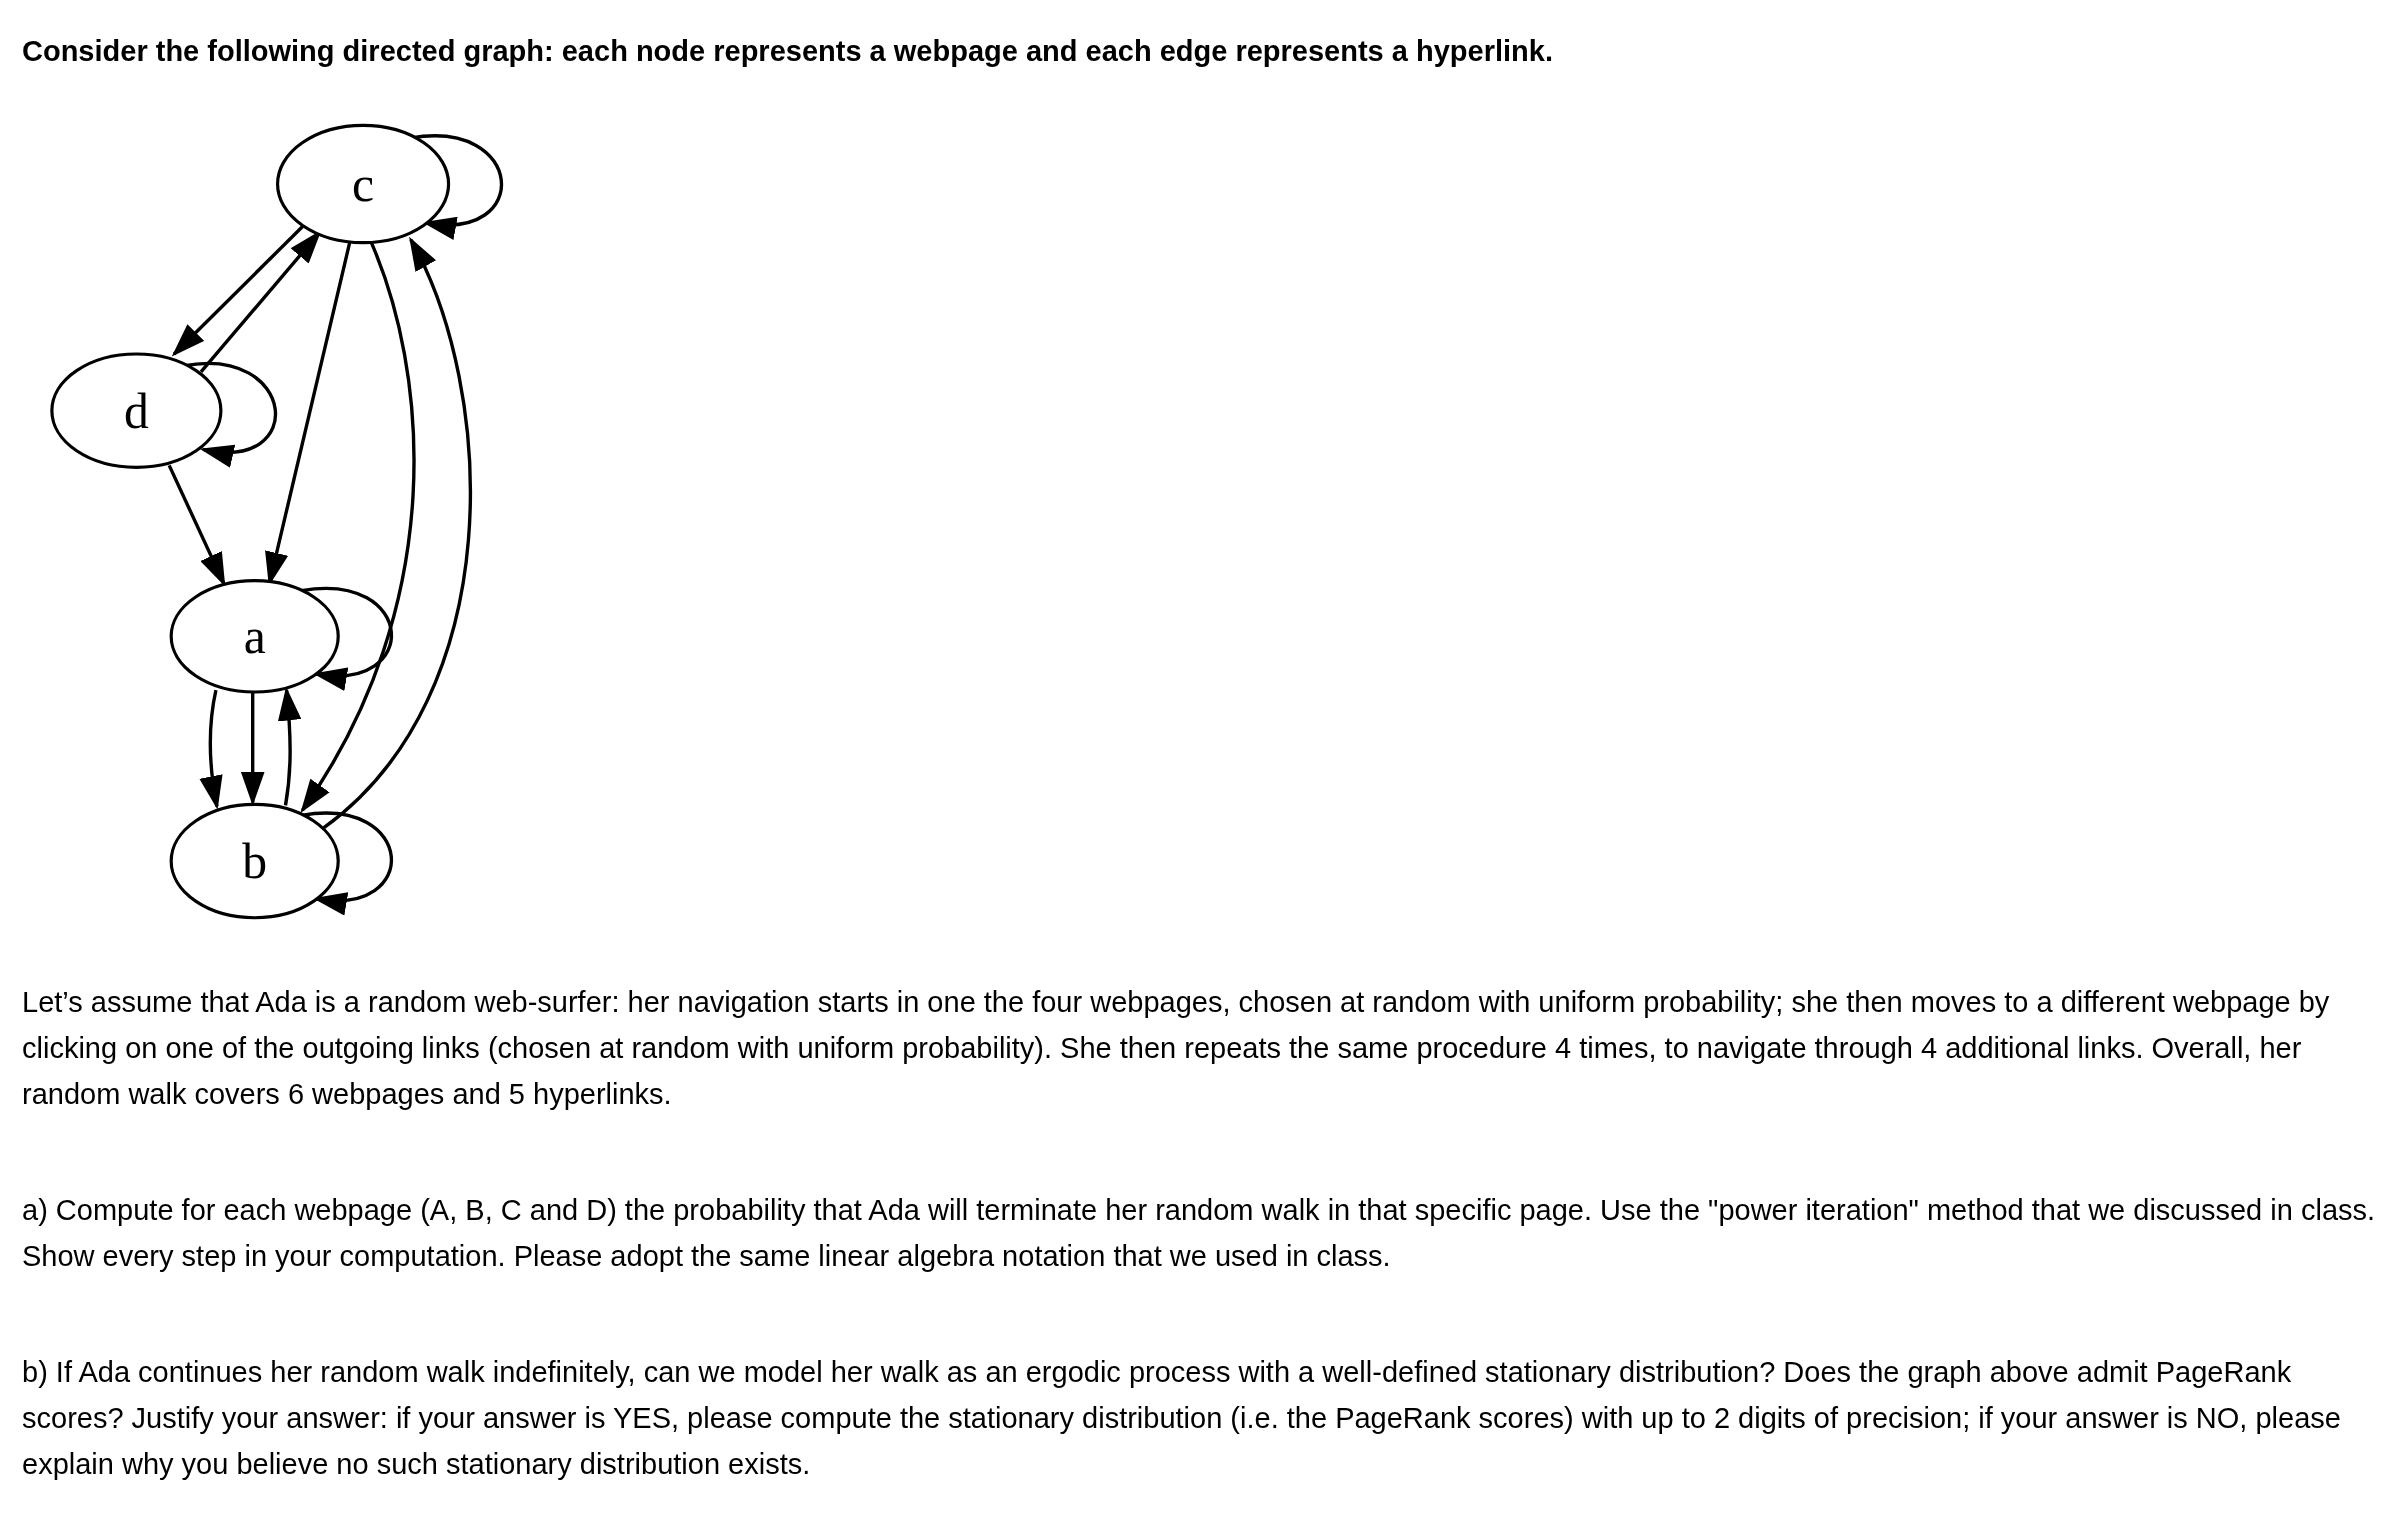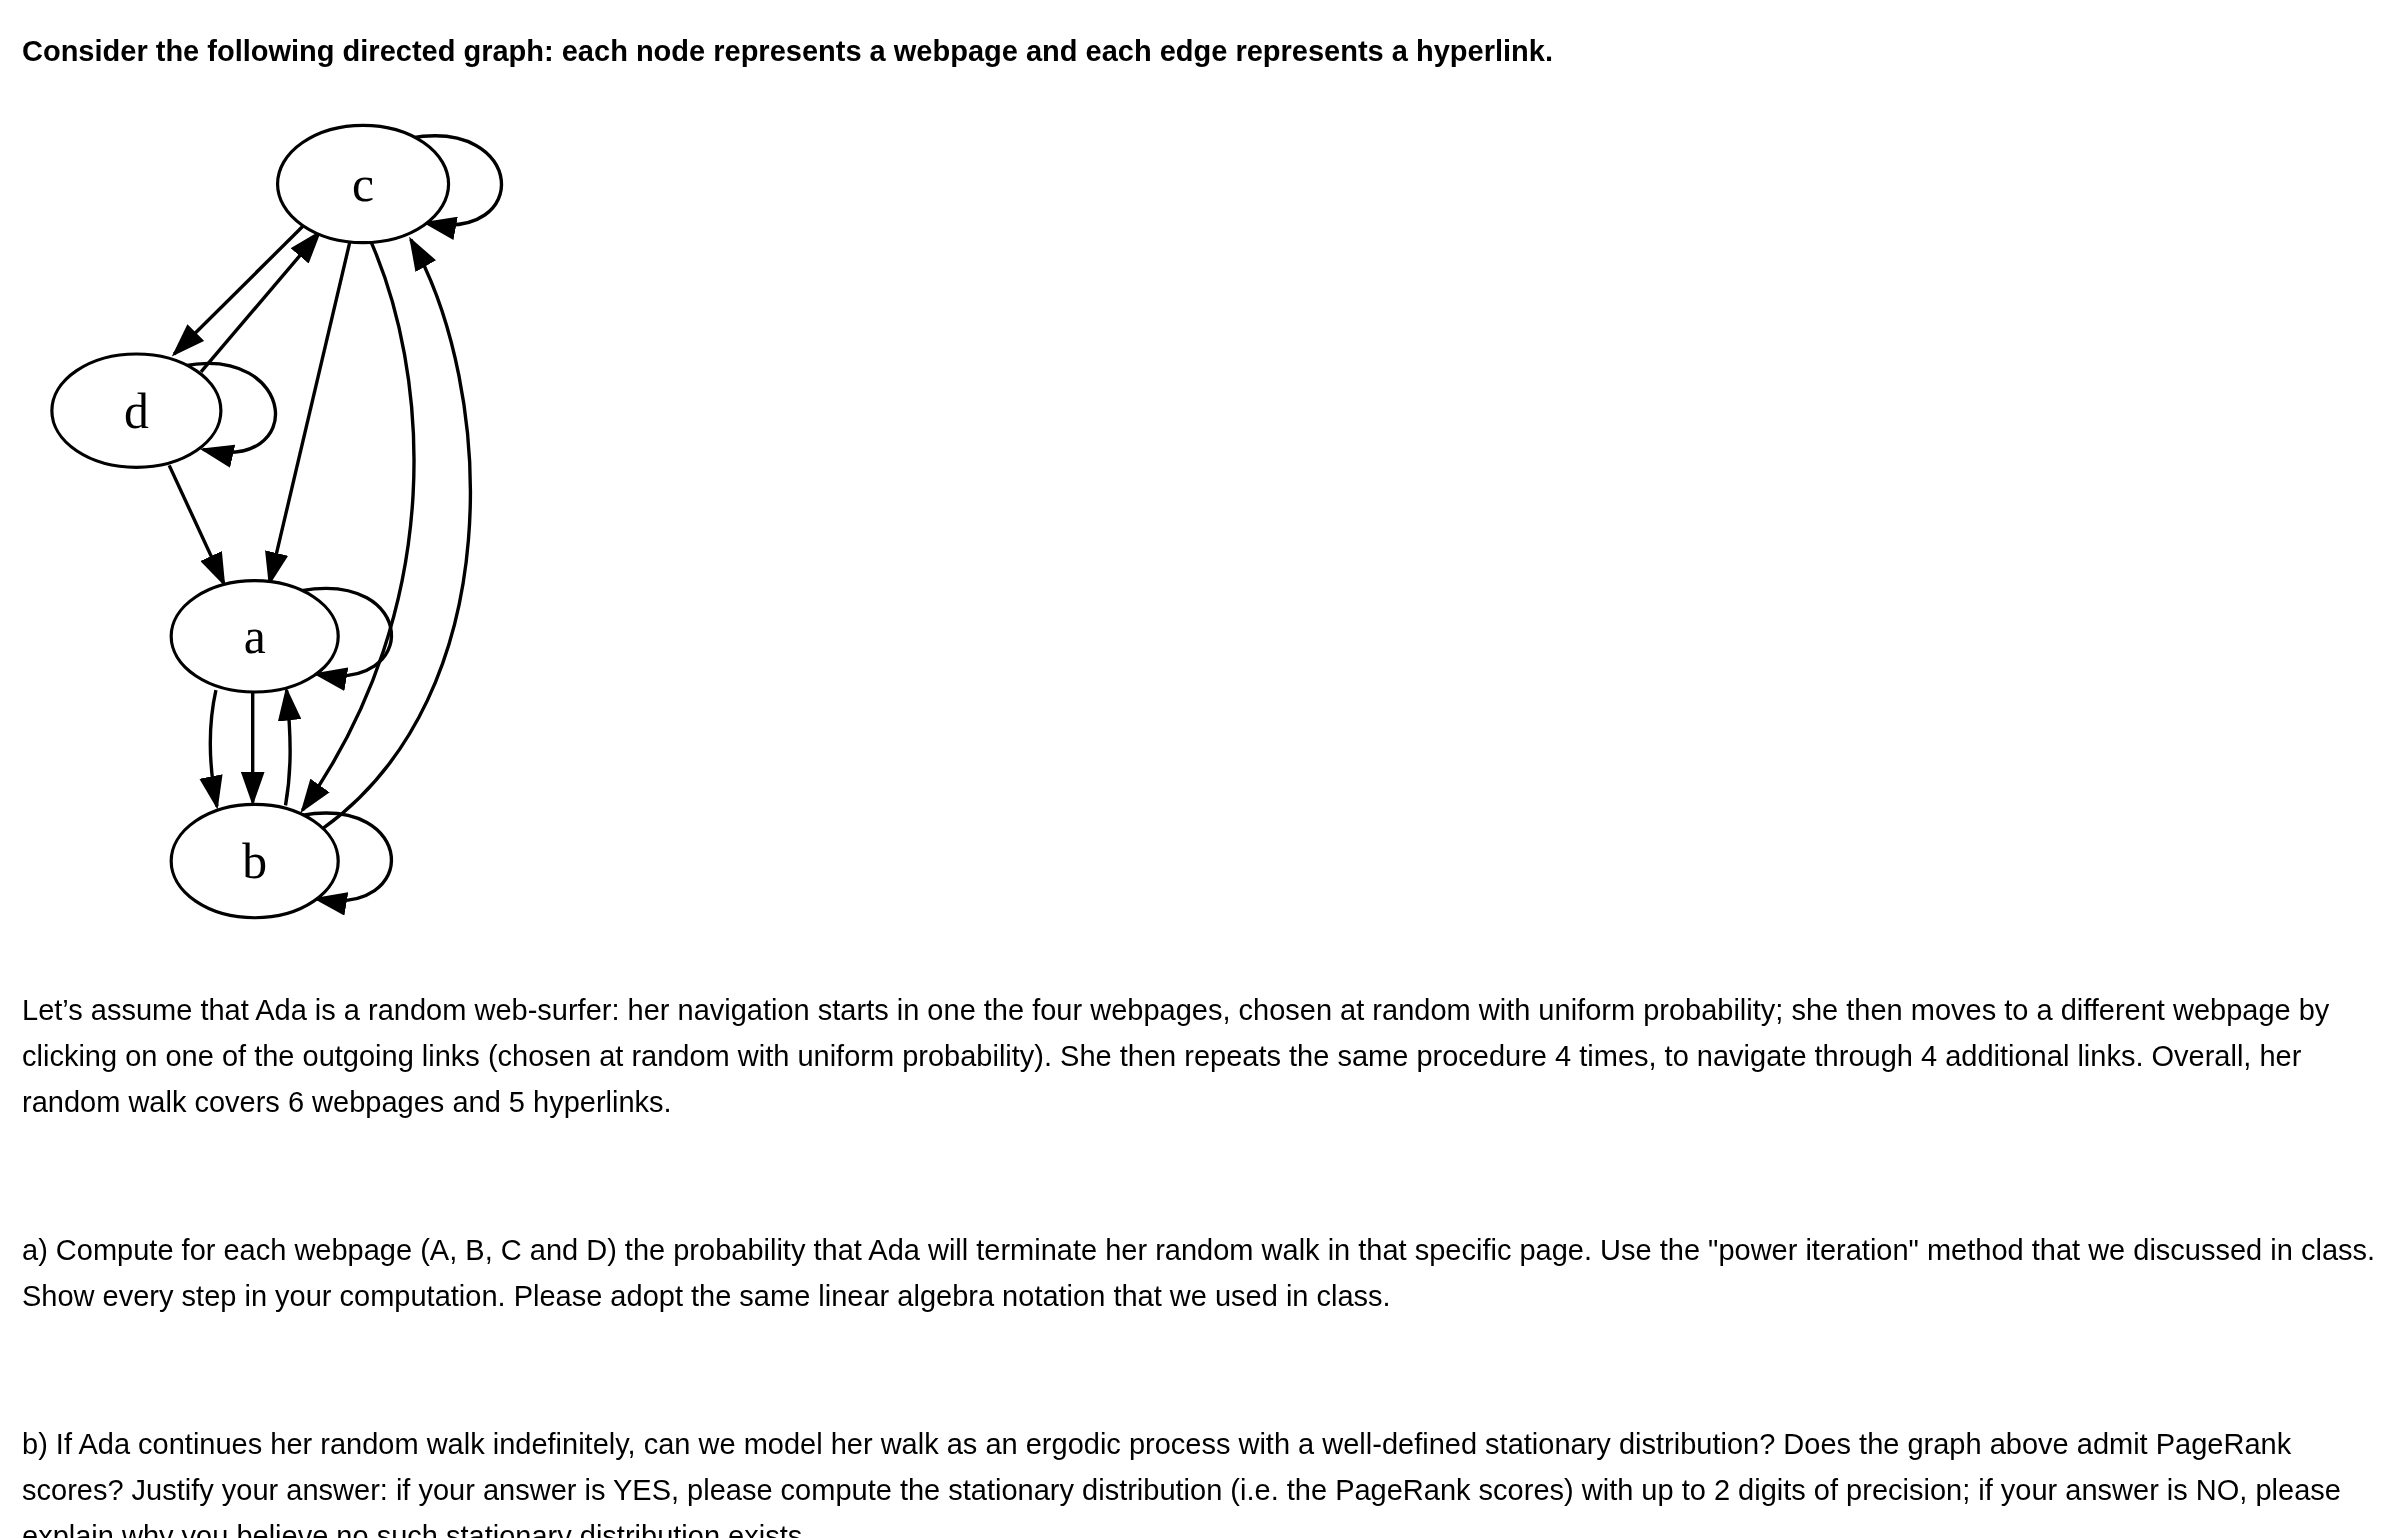--- a/index.html
+++ b/index.html
@@ -28,22 +28,22 @@
     fill: none;
     stroke: #000000;
     stroke-width: 3.4;
   }
   .node-label {
     font-family: "Liberation Serif", "DejaVu Serif", serif;
     font-size: 50px;
     fill: #000000;
     text-anchor: middle;
   }
-  .para { margin-top: 102px; }
-  .para-first { margin-top: 16px; }
+  .para { margin-top: 70px; }
+  .para-first { margin-top: 8px; }
 </style>
 </head>
 <body>
 
 <p class="intro">Consider the following directed graph: each node represents a webpage and each edge represents a hyperlink.</p>
 
 <div class="graph-wrap">
   <svg width="517" height="891" viewBox="10 75 520 895" xmlns="http://www.w3.org/2000/svg">
     <defs>
       <marker id="arrow" markerUnits="strokeWidth" markerWidth="10" markerHeight="7" refX="9" refY="3.5" orient="auto">

